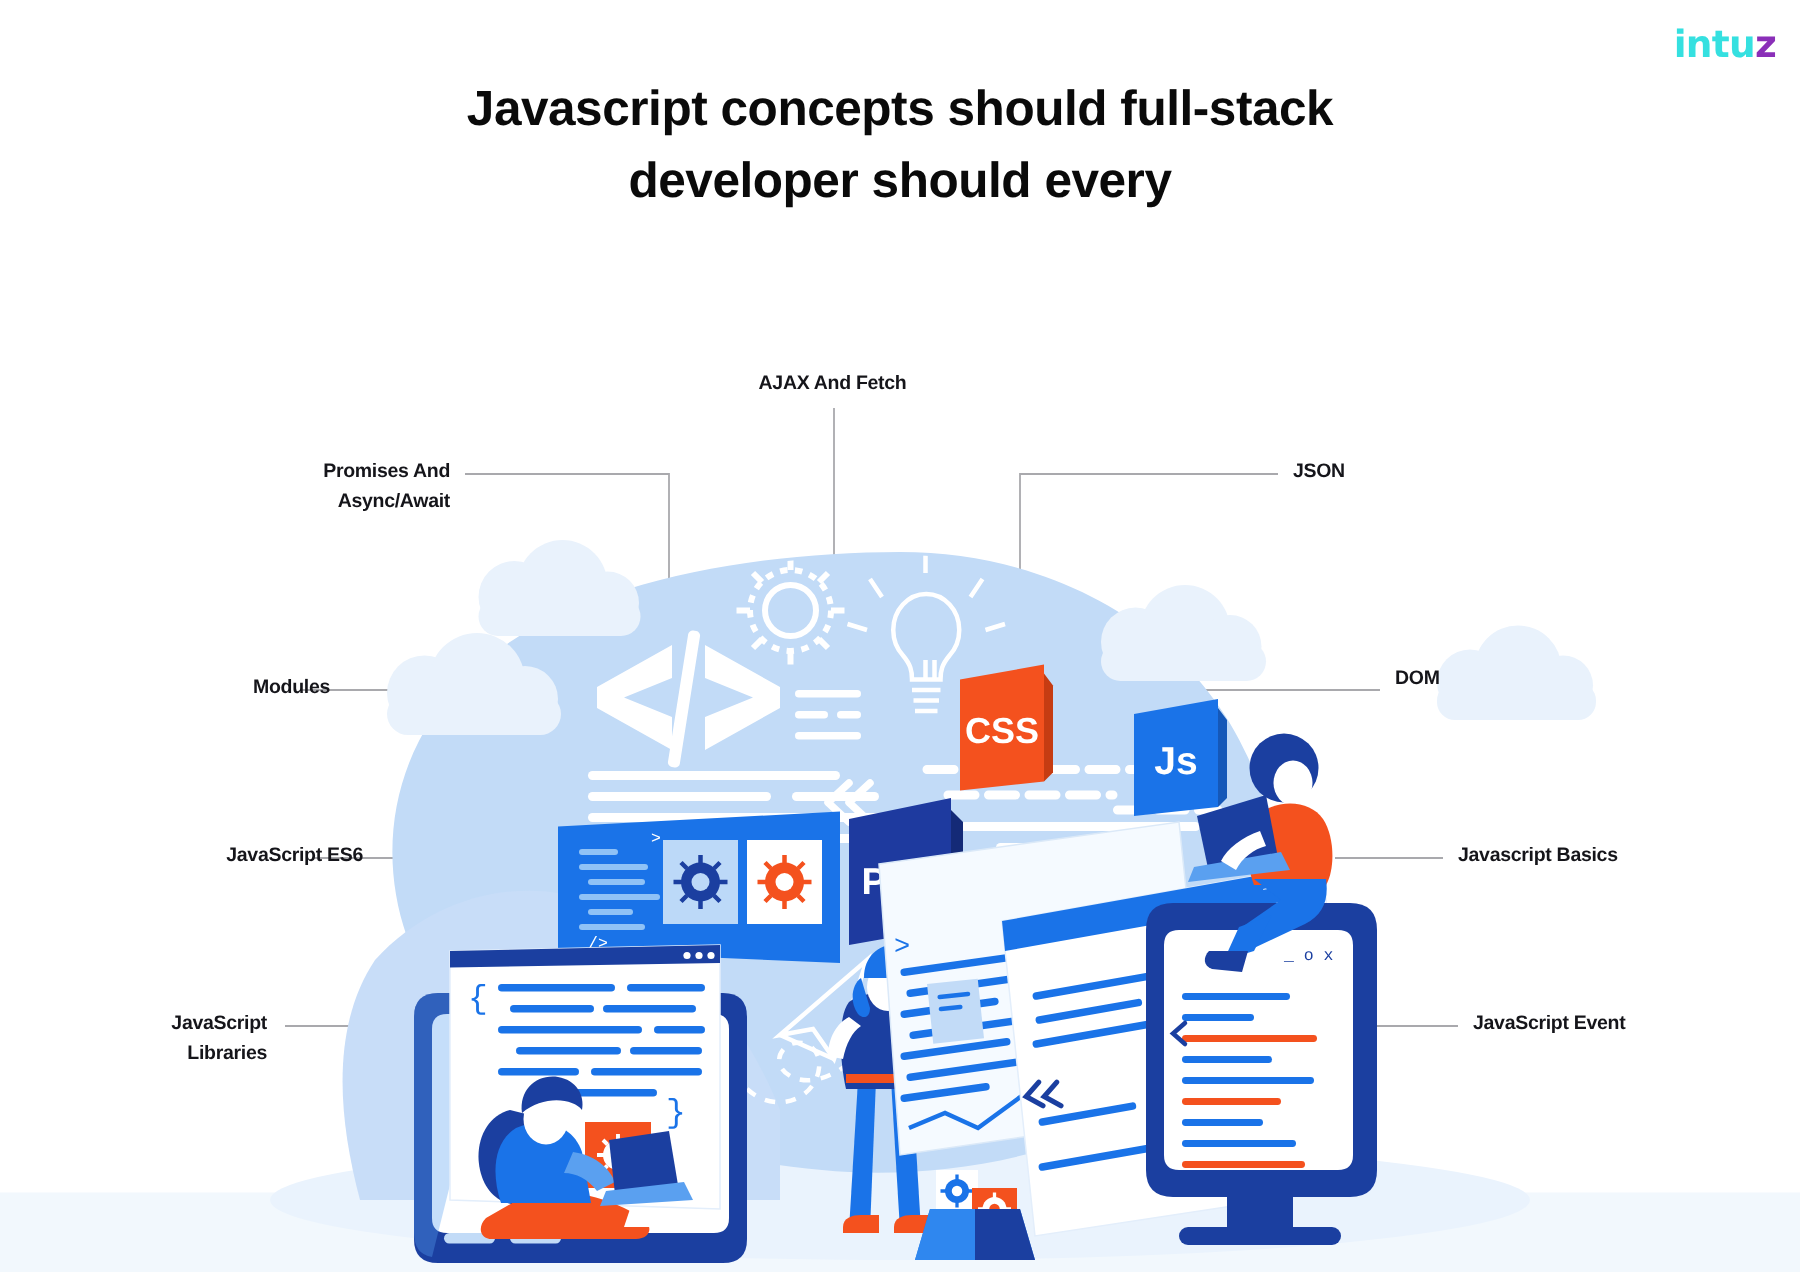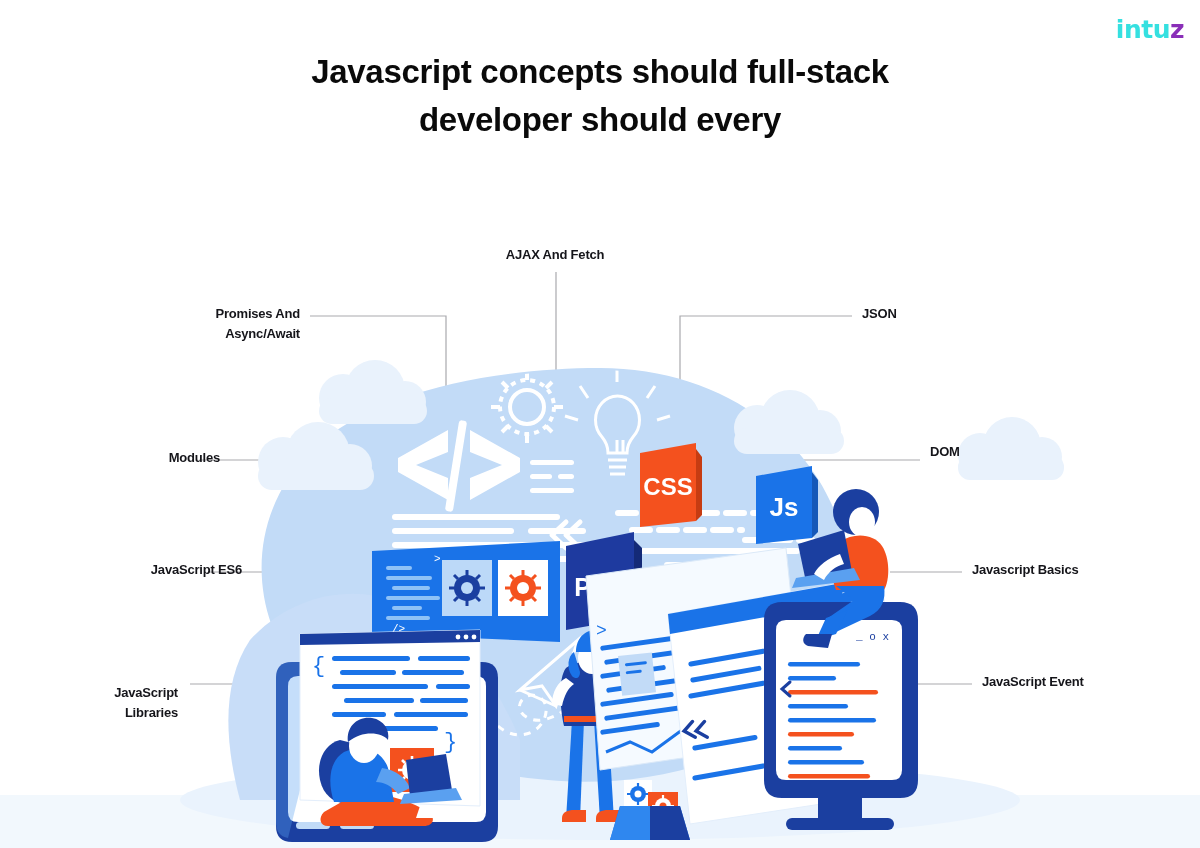--- a/index.html
+++ b/index.html
@@ -521,18 +521,18 @@
   <div class="label right" style="left:862px; top:304px; width:200px;">JSON</div>
 
   <div class="label left" style="left:0px; top:448px; width:188px;padding-left:32px;">Modules</div>
 
   <div class="label right" style="left:930px; top:442px; width:180px;">DOM</div>
 
   <div class="label left" style="left:0px; top:560px; width:196px;margin-left:46px;">JavaScript ES6</div>
 
   <div class="label right" style="left:972px; top:560px; width:220px;">Javascript Basics</div>
 
-  <div class="label left" style="left:0px; top:672px; width:178px;margin-top:11px;">JavaScript
+  <div class="label left" style="left:0px; top:672px; width:178px;">JavaScript
 Libraries</div>
 
   <div class="label right" style="left:982px; top:672px; width:220px;">JavaScript Event</div>
 
 </div>
 
 </body></html>

